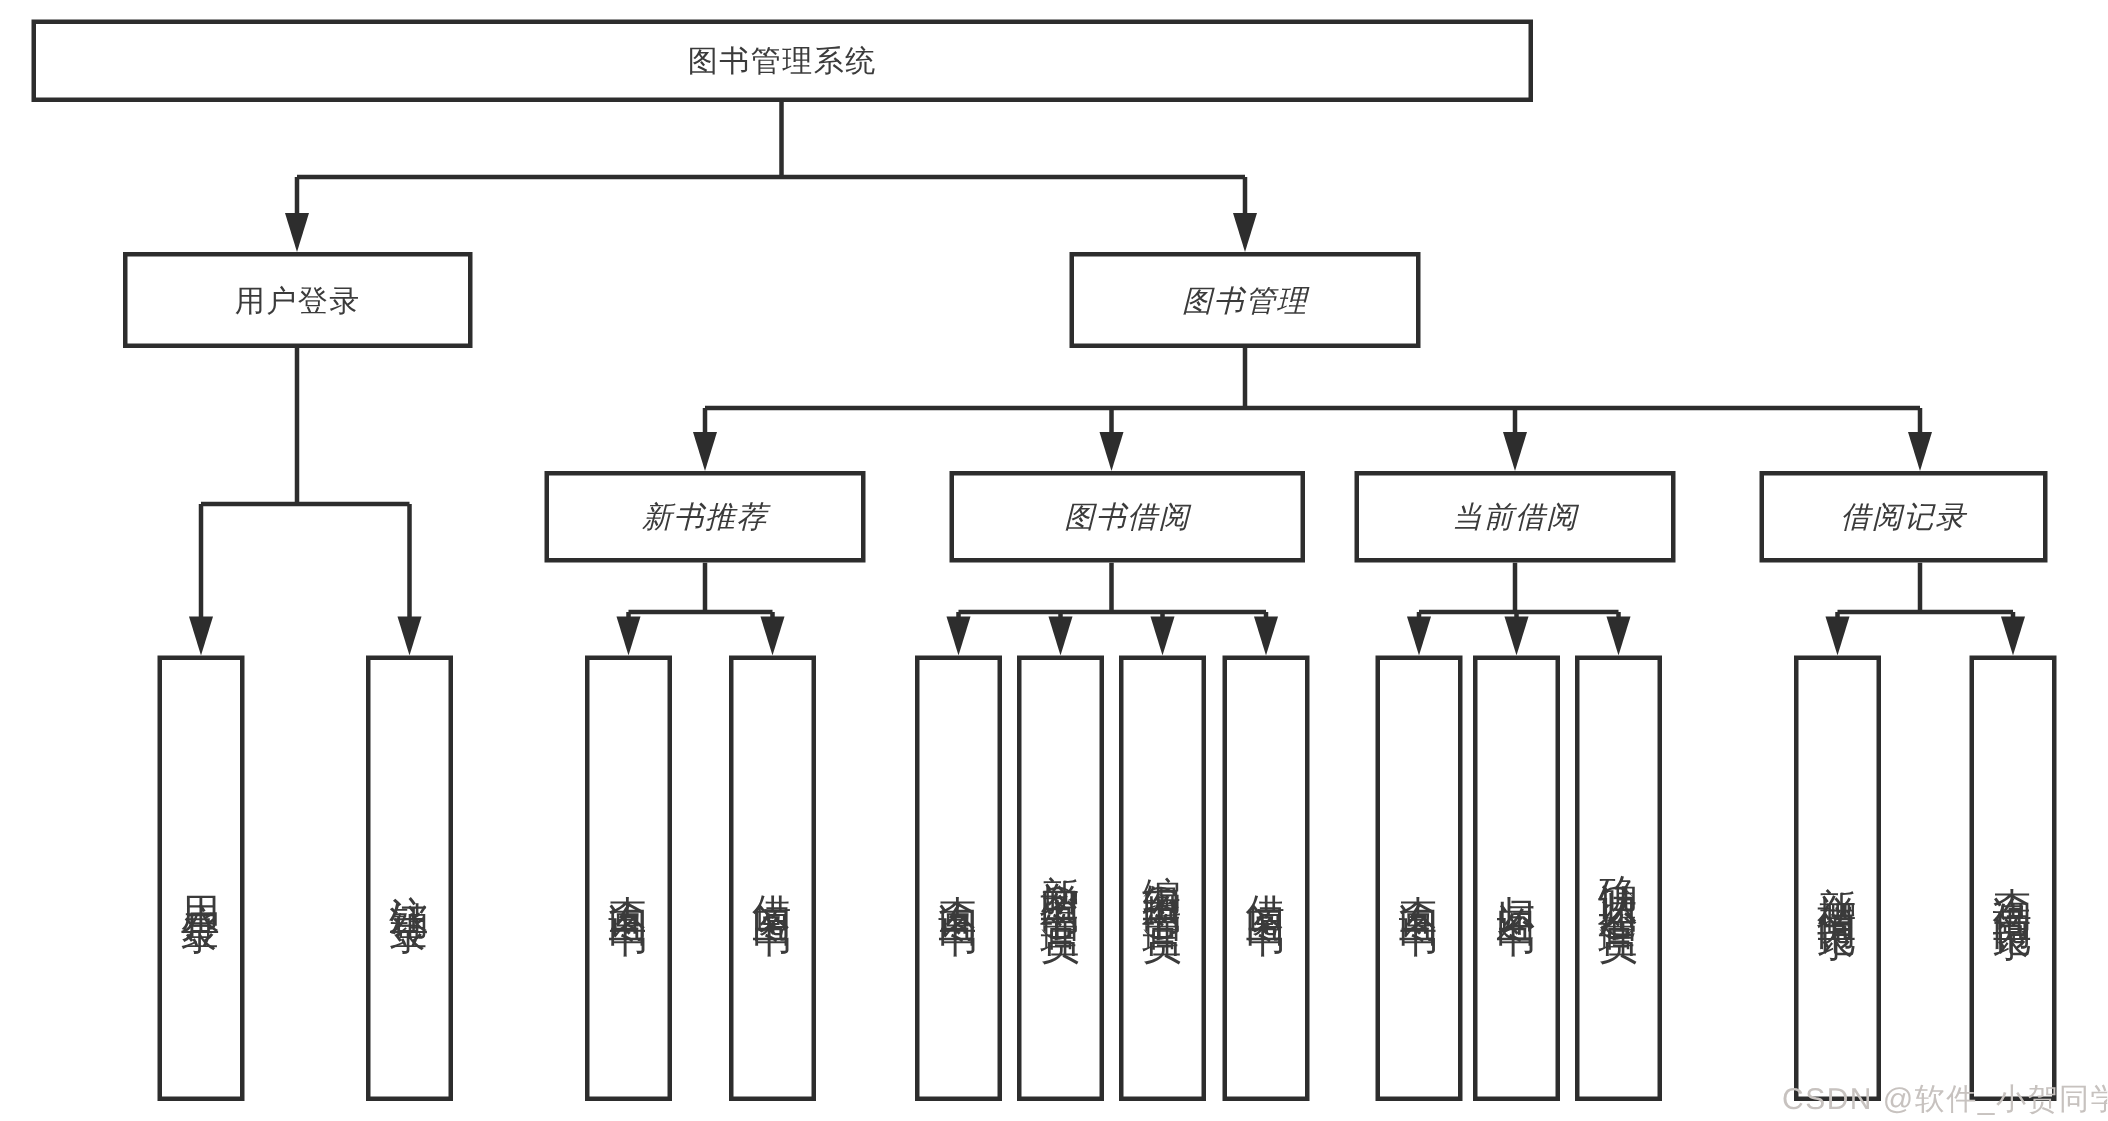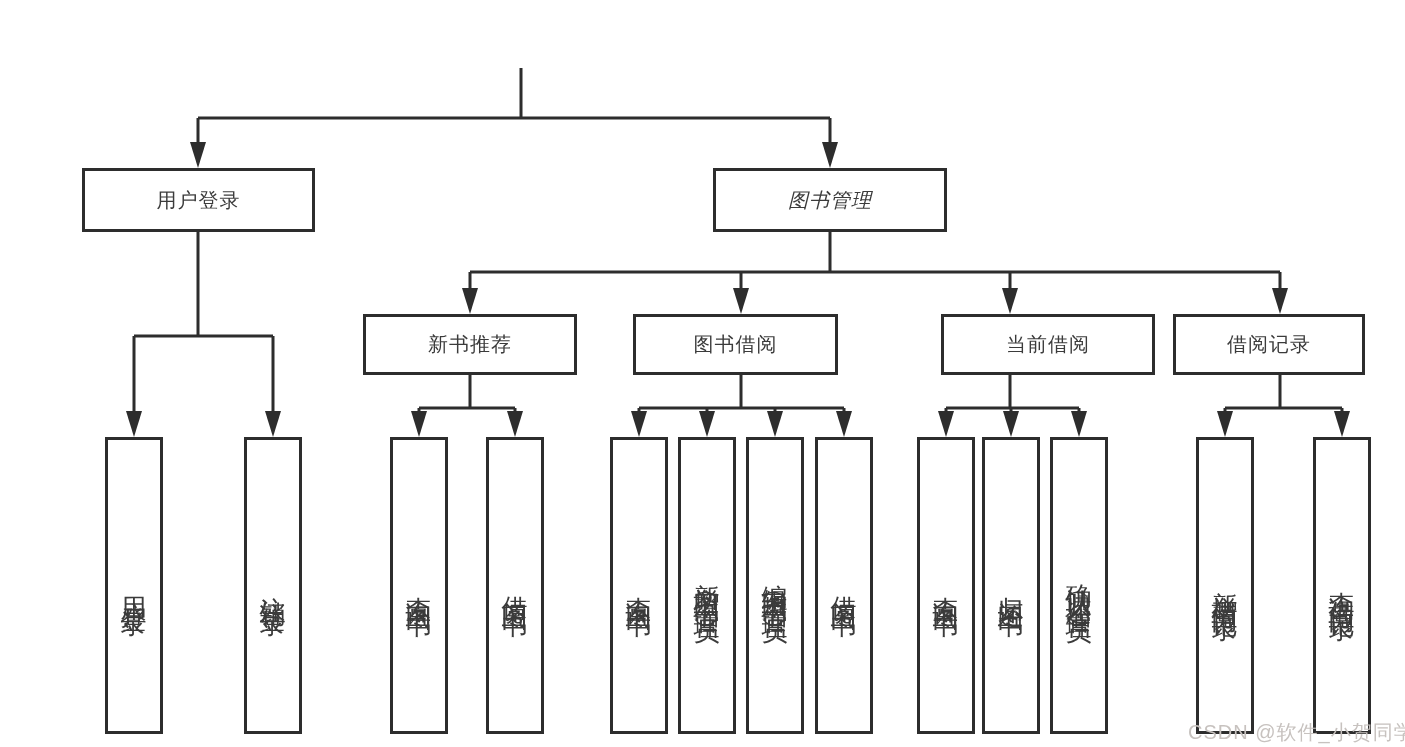--- a/index.html
+++ b/index.html
@@ -31,24 +31,24 @@
     justify-content: center;
     color: #3b3b3b;
   }
   .node-h {
     font-size: 20px;
     letter-spacing: 1px;
   }
   .root-box      { left: 21px;   top: 13px;  width: 1001px; height: 55px; }
   .user-login    { left: 82px;   top: 168px; width: 233px;  height: 64px; }
   .book-mgmt     { left: 713px;  top: 168px; width: 234px;  height: 64px; font-style: italic; }
-  .mid           { top: 314px; height: 61px; }
+  .mid           { top: 314px; height: 61px; font-style: italic; }
   .new-book-rec  { left: 363px;  width: 214px; }
-  .book-borrow   { left: 633px;  width: 205px; }
-  .current-borrow{ left: 903px;  width: 214px; margin-left: 38px; }
+  .book-borrow   { left: 633px;  width: 237px; }
+  .current-borrow{ left: 903px;  width: 214px; }
   .borrow-records{ left: 1173px; width: 192px; }
   .leaf {
     top: 437px;
     width: 58px;
     height: 297px;
     writing-mode: vertical-rl;
     text-orientation: mixed;
     font-size: 26px;
     letter-spacing: 5px;
     line-height: 1;
@@ -113,20 +113,23 @@
     <path d="M1010 375 V408 M946 408 H1079 M946 408 V414 M1011 408 V414 M1079 408 V414"></path>
     <polygon points="938,411 954,411 946,437"></polygon>
     <polygon points="1003,411 1019,411 1011,437"></polygon>
     <polygon points="1071,411 1087,411 1079,437"></polygon>
 
     <path d="M1280 375 V408 M1225 408 H1342 M1225 408 V414 M1342 408 V414"></path>
     <polygon points="1217,411 1233,411 1225,437"></polygon>
     <polygon points="1334,411 1350,411 1342,437"></polygon>
   </svg>
 
+  <div class="node node-h root-box">
+    <span>图书管理系统</span>
+  </div>
 
   <div class="node node-h user-login">
     <span>用户登录</span>
   </div>
   <div class="node node-h book-mgmt">
     <span>图书管理</span>
   </div>
 
   <div class="node node-h mid new-book-rec">
     <span>新书推荐</span>

